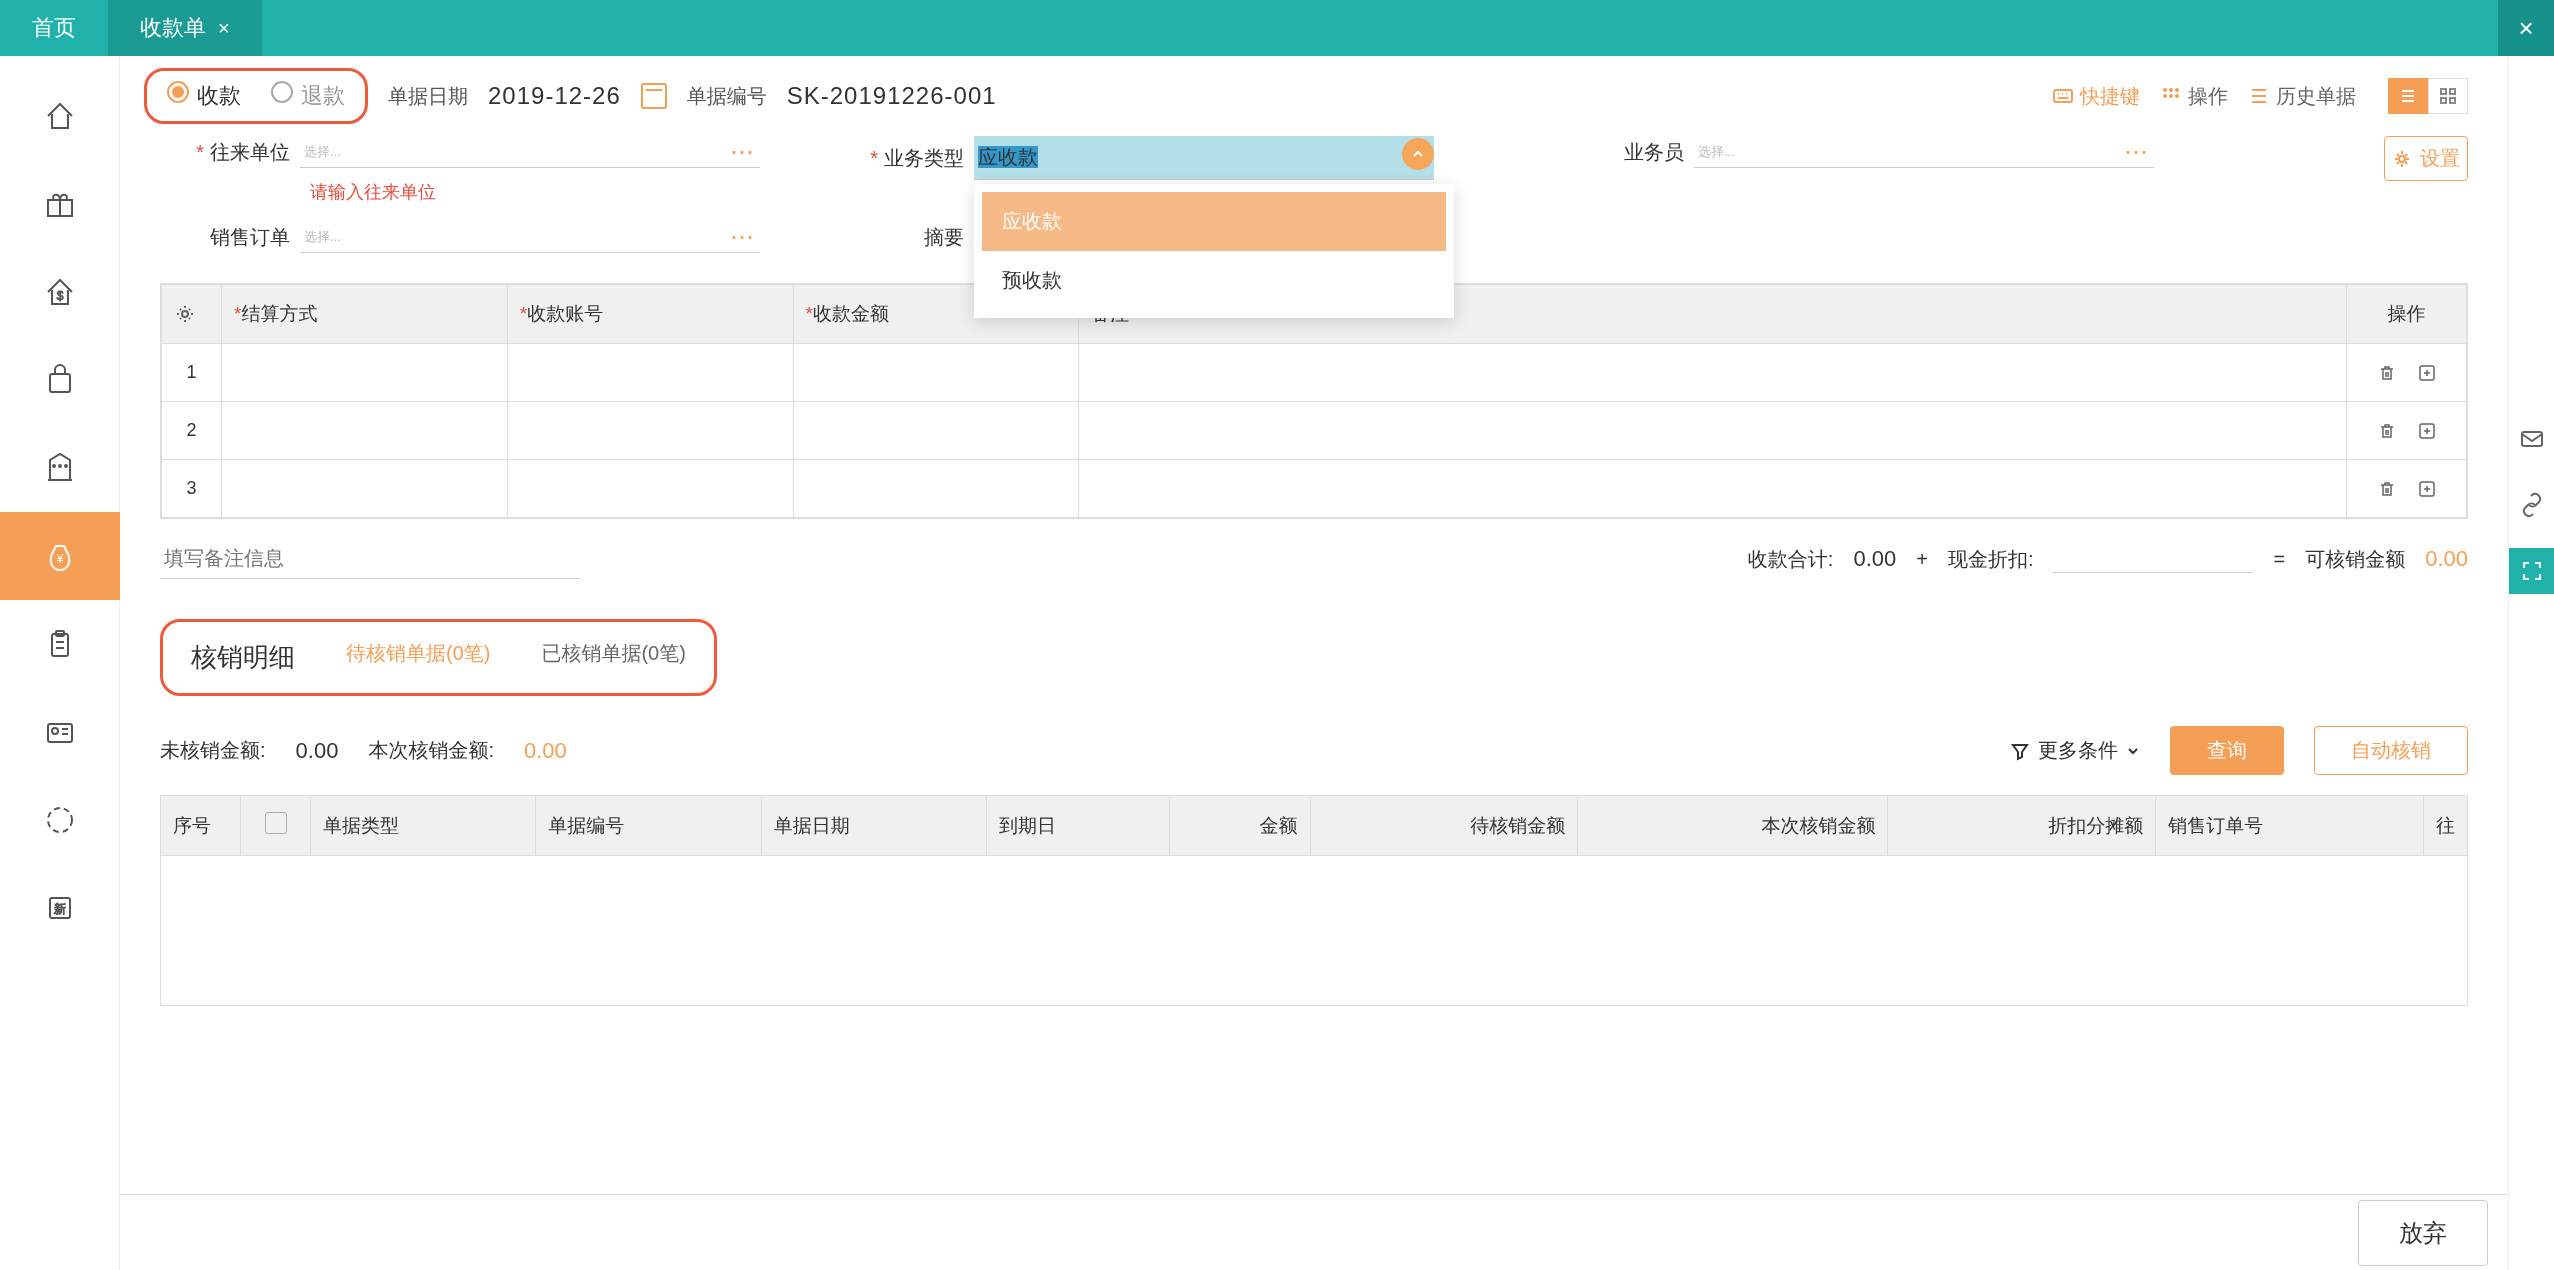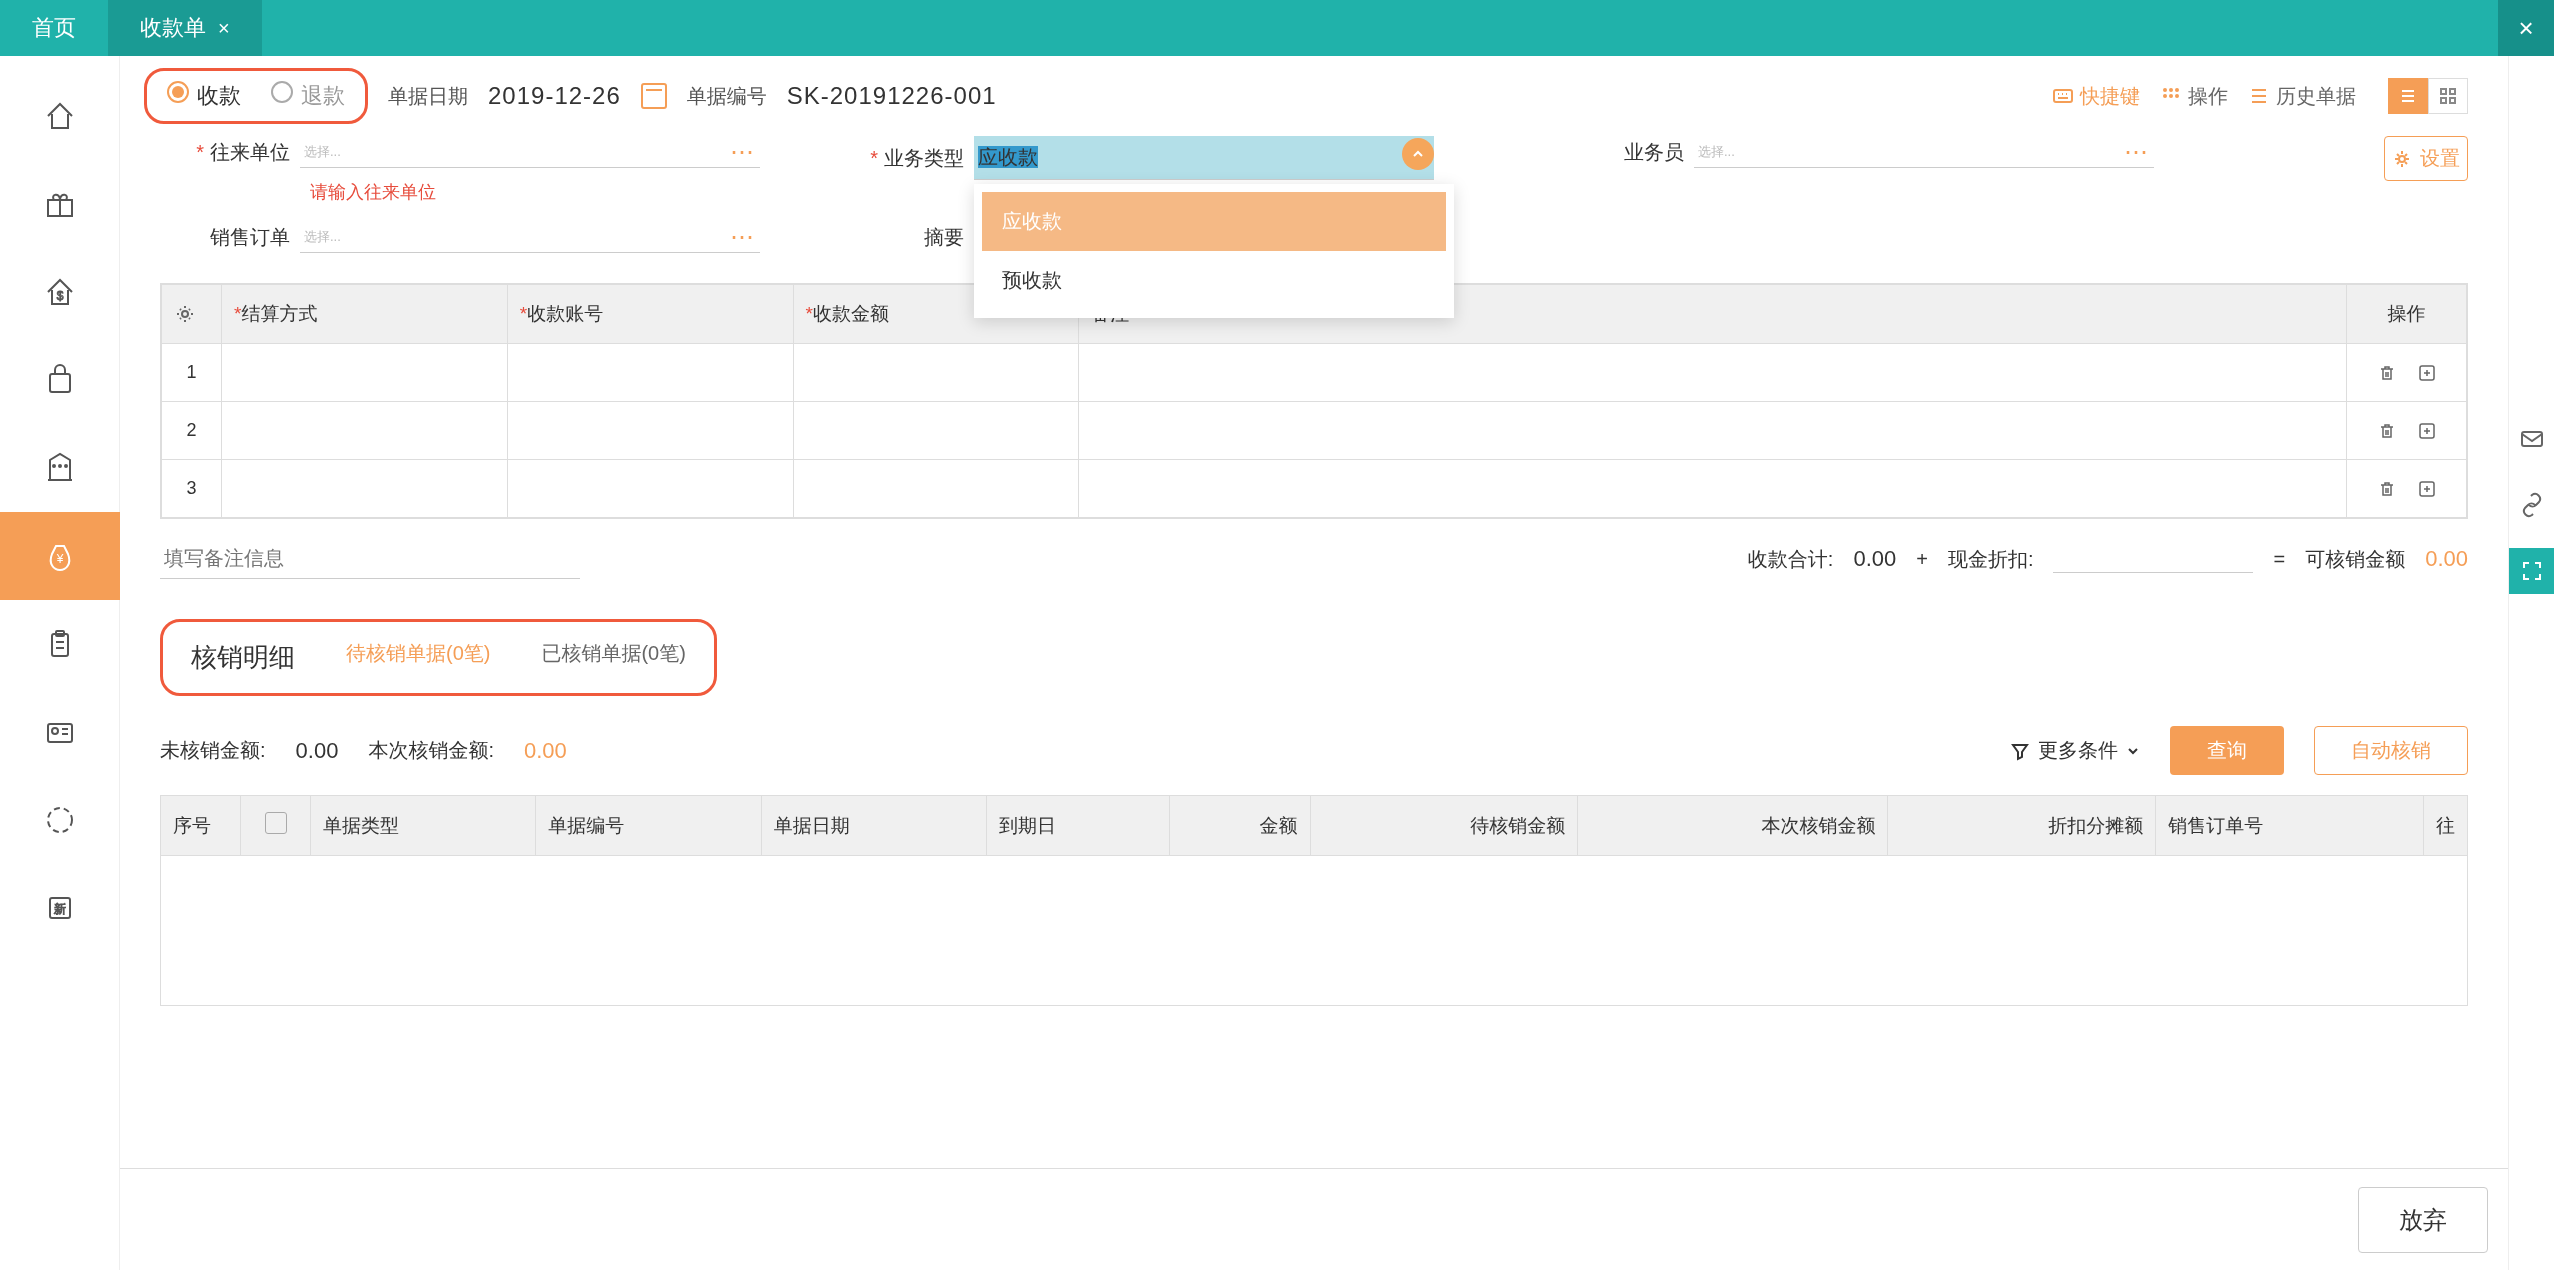--- a/index.html
+++ b/index.html
@@ -101,21 +101,21 @@
 .btn { padding: 10px 36px; border-radius: 4px; font-size: 20px; cursor: pointer; border: 1px solid transparent; }
 .btn-primary { background: #F59E56; color: #fff; }
 .btn-outline { border-color: #F59E56; color: #F59E56; background: #fff; }
 
 .detail-table { width: 100%; border-collapse: collapse; border: 1px solid #ddd; }
 .detail-table th { background: #F0F0F0; padding: 16px 12px; font-size: 19px; font-weight: normal; text-align: left; border: 1px solid #ddd; }
 .detail-table td { height: 150px; }
 .det-checkbox { width: 22px; height: 22px; border: 1px solid #aaa; border-radius: 3px; display: inline-block; }
 
 
-.footer { height: 102px; border-top: 1px solid #ddd; display: flex; align-items: center; justify-content: flex-end; padding: 0 20px; gap: 20px; }
+.footer { height: 76px; border-top: 1px solid #ddd; display: flex; align-items: center; justify-content: flex-end; padding: 0 20px; gap: 20px; }
 .footer-btn { padding: 16px 40px; font-size: 24px; border-radius: 4px; cursor: pointer; }
 .footer-btn.cancel { background: #fff; border: 1px solid #ccc; color: #333; }
 .footer-btn.save { background: #F59E56; color: #fff; border: none; display: flex; align-items: center; gap: 12px; }
 
 .cal-icon { width: 26px; height: 26px; border: 2px solid #F59E56; border-radius: 3px; display: inline-flex; align-items: center; justify-content: center; position: relative; }
 .cal-icon::before { content: ""; position: absolute; top: 4px; left: 3px; right: 3px; height: 2px; background: #F59E56; }
 
 svg { display: block; }
 </style>
 </head>

